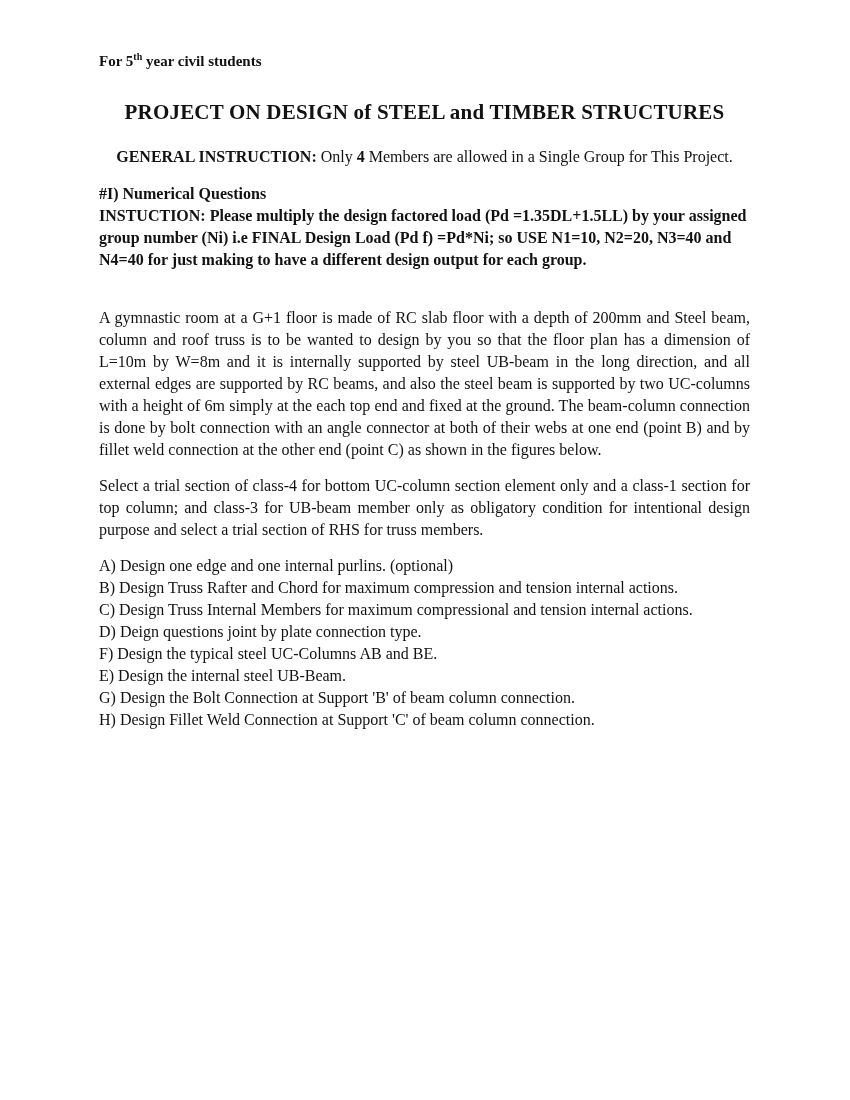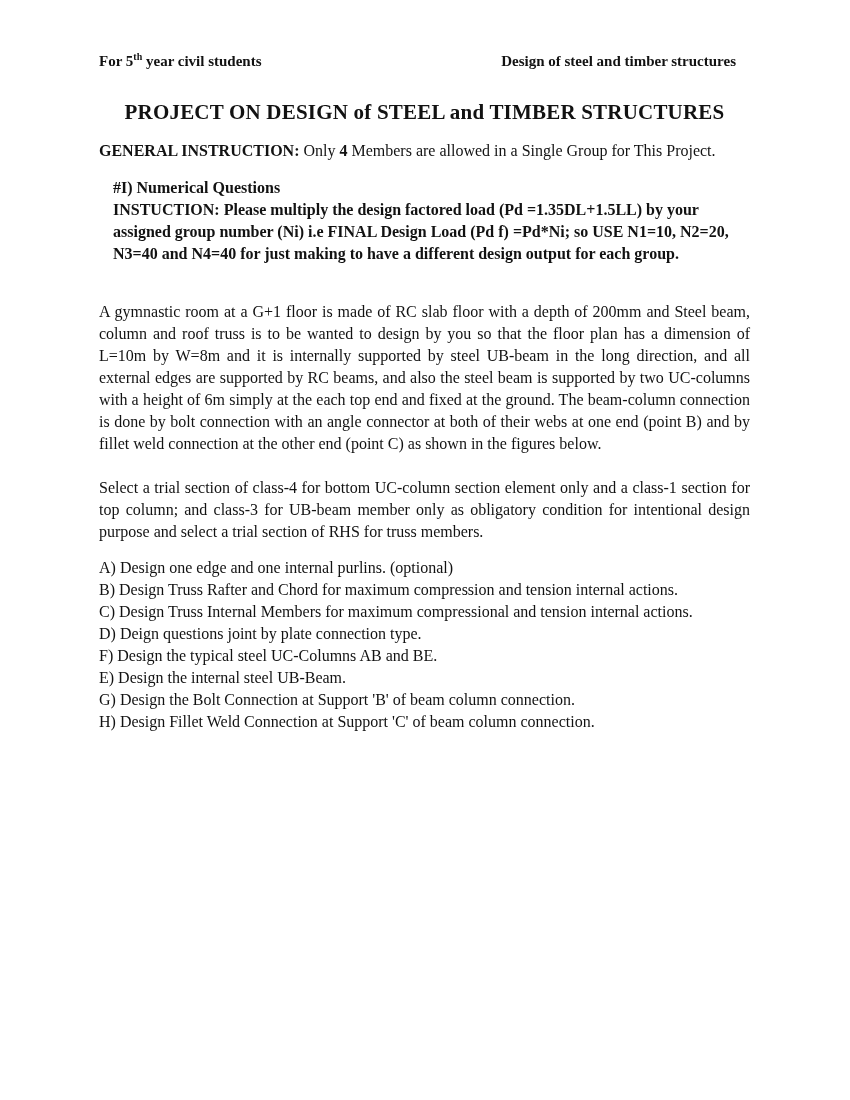--- a/index.html
+++ b/index.html
@@ -42,56 +42,55 @@
     text-align: center;
     letter-spacing: 0.2px;
     line-height: 24px;
   }
   p {
     margin: 0;
     font-size: 16px;
     line-height: 22px;
   }
   .general {
-    margin-top: 16px;
+    margin-top: 22px;
+    text-align: center;
   }
   .bold {
     font-weight: bold;
   }
   .numerical-block {
     margin-top: 15px;
-    margin-left: 14px;
   }
   .numerical-block p {
     font-weight: bold;
   }
   .para {
     text-align: justify;
   }
   .problem-statement {
     margin-top: 36px;
   }
   .trial-note {
-    margin-top: 22px;
+    margin-top: 14px;
   }
   .questions-intro-block {
     margin-top: 14px;
   }
   .question {
     margin-top: 0;
   }
 </style>
 </head>
 <body>
 
 <div class="doc">
 
   <div class="header">
     <div class="header-left"><span>For 5</span><sup>th</sup><span> year civil students</span></div>
-    <div class="header-right">Design of steel and timber structures</div>
   </div>
 
   <h1 class="title">PROJECT ON DESIGN of STEEL and TIMBER STRUCTURES</h1>
 
   <p class="general"><span class="bold">GENERAL INSTRUCTION:</span><span> Only </span><span class="bold">4</span><span> Members are allowed in a Single Group for This Project.</span></p>
 
   <div class="numerical-block">
     <p>#I) Numerical Questions</p>
     <p>INSTUCTION: Please multiply the design factored load (Pd =1.35DL+1.5LL) by your assigned group number (Ni) i.e FINAL Design Load (Pd f) =Pd*Ni; so USE N1=10, N2=20, N3=40 and N4=40 for just making to have a different design output for each group.</p>
   </div>

